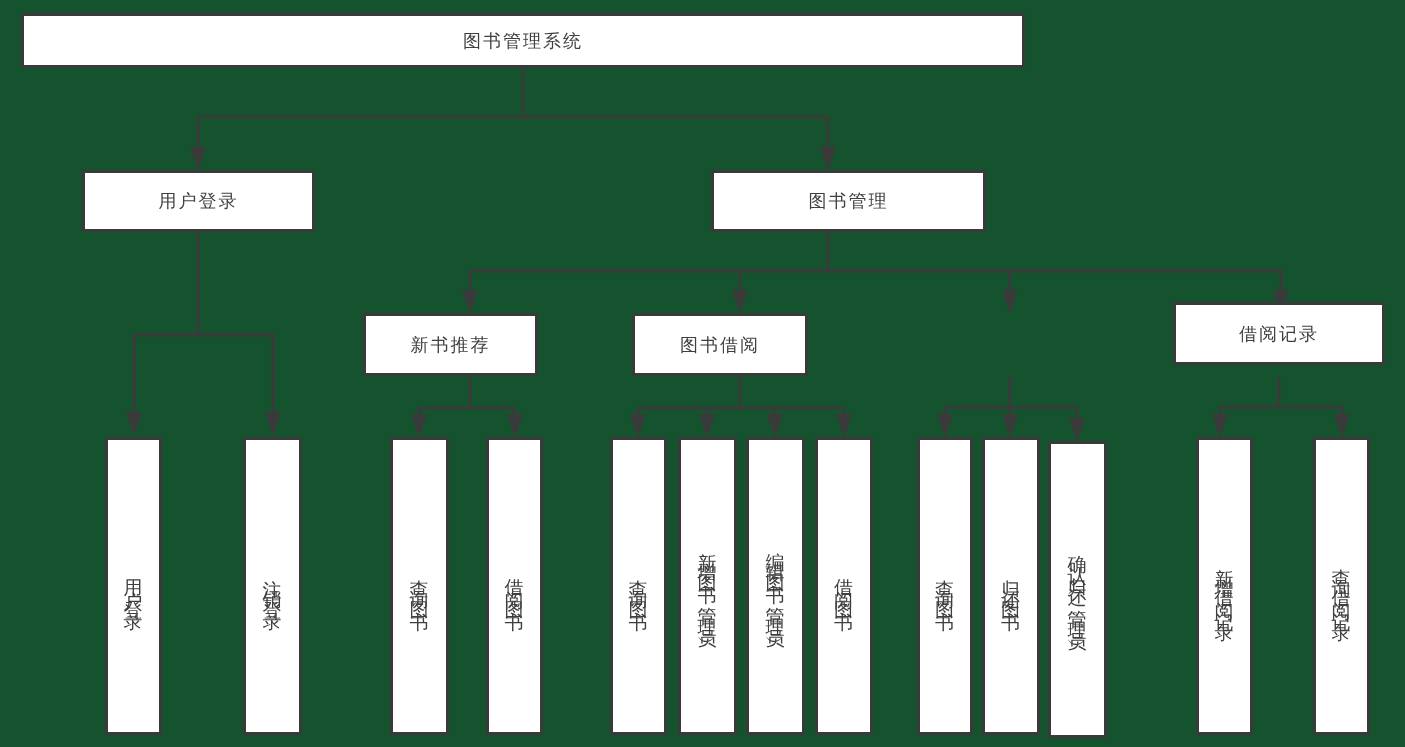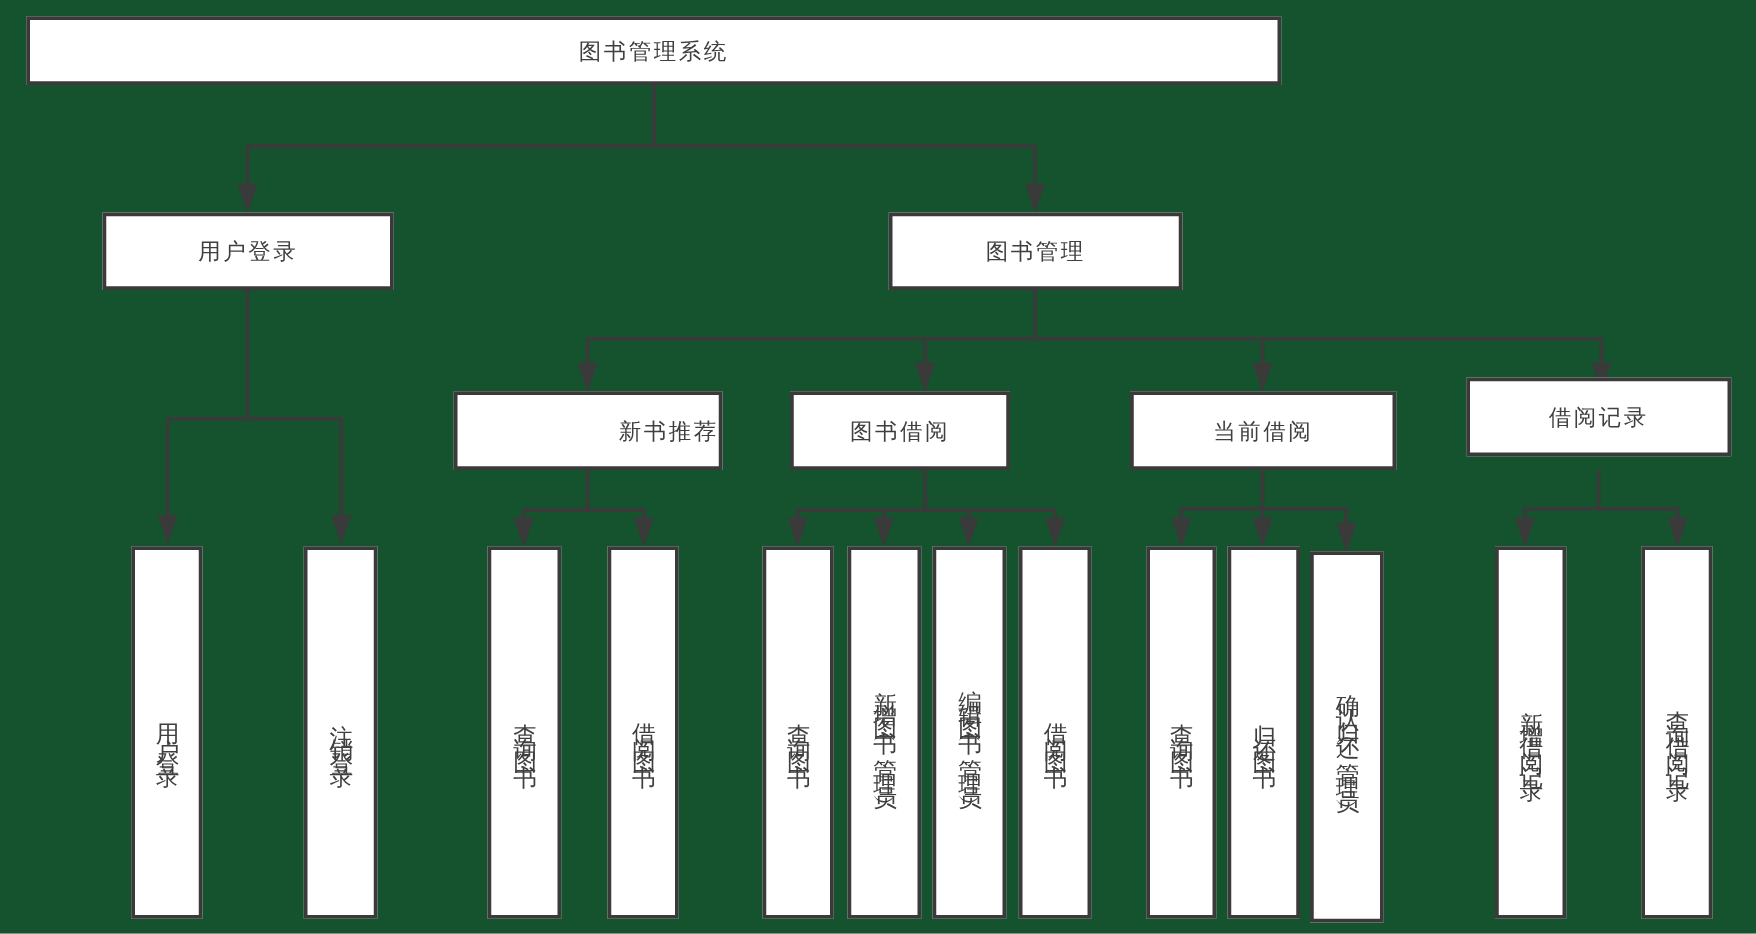--- a/index.html
+++ b/index.html
@@ -120,32 +120,29 @@
       <polygon points="1342,438 1334,414 1350,414" fill="#3a3a3a"></polygon>
     </svg>
 
   <div class="node hbox" style="left:21px; top:13px; width:1004px; height:55px;">
     <span>图书管理系统</span>
   </div>
 
   <div class="node hbox" style="left:82px; top:170px; width:233px; height:62px;">
     <span>用户登录</span>
   </div>
-  <div class="node hbox" style="left:711px; top:170px; width:235px; height:62px;text-align:center;">
+  <div class="node hbox" style="left:711px; top:170px; width:275px; height:62px;text-align:center;">
     <span>图书管理</span>
   </div>
 
-  <div class="node hbox" style="left:363px; top:313px; width:215px; height:63px;justify-content:flex-end;">
+  <div class="node hbox" style="left:363px; top:313px; width:175px; height:63px;">
     <span>新书推荐</span>
   </div>
   <div class="node hbox" style="left:632px; top:313px; width:176px; height:63px;">
     <span>图书借阅</span>
-  </div>
-  <div class="node hbox" style="left:904px; top:313px; width:213px; height:63px;">
-    <span>当前借阅</span>
   </div>
   <div class="node hbox" style="left:1173px; top:302px; width:212px; height:63px;">
     <span>借阅记录</span>
   </div>
 
   <div class="node vbox" style="left:105px; top:437px; width:57px; height:298px;">
     <span class="vtext">用户登录</span>
   </div>
   <div class="node vbox" style="left:243px; top:437px; width:59px; height:298px;">
     <span class="vtext">注销登录</span>

